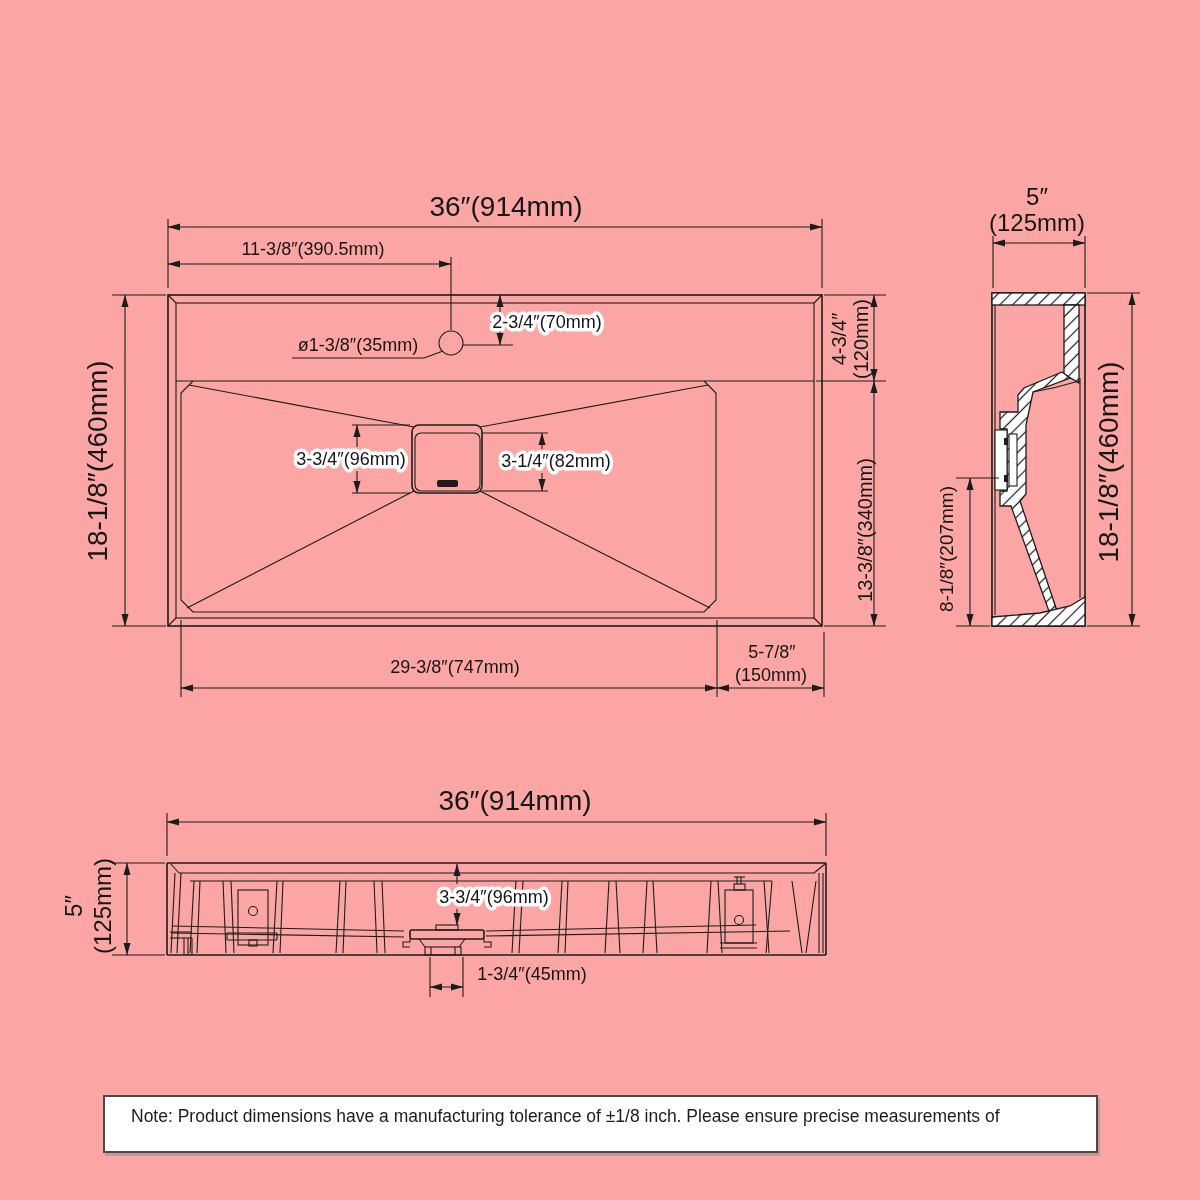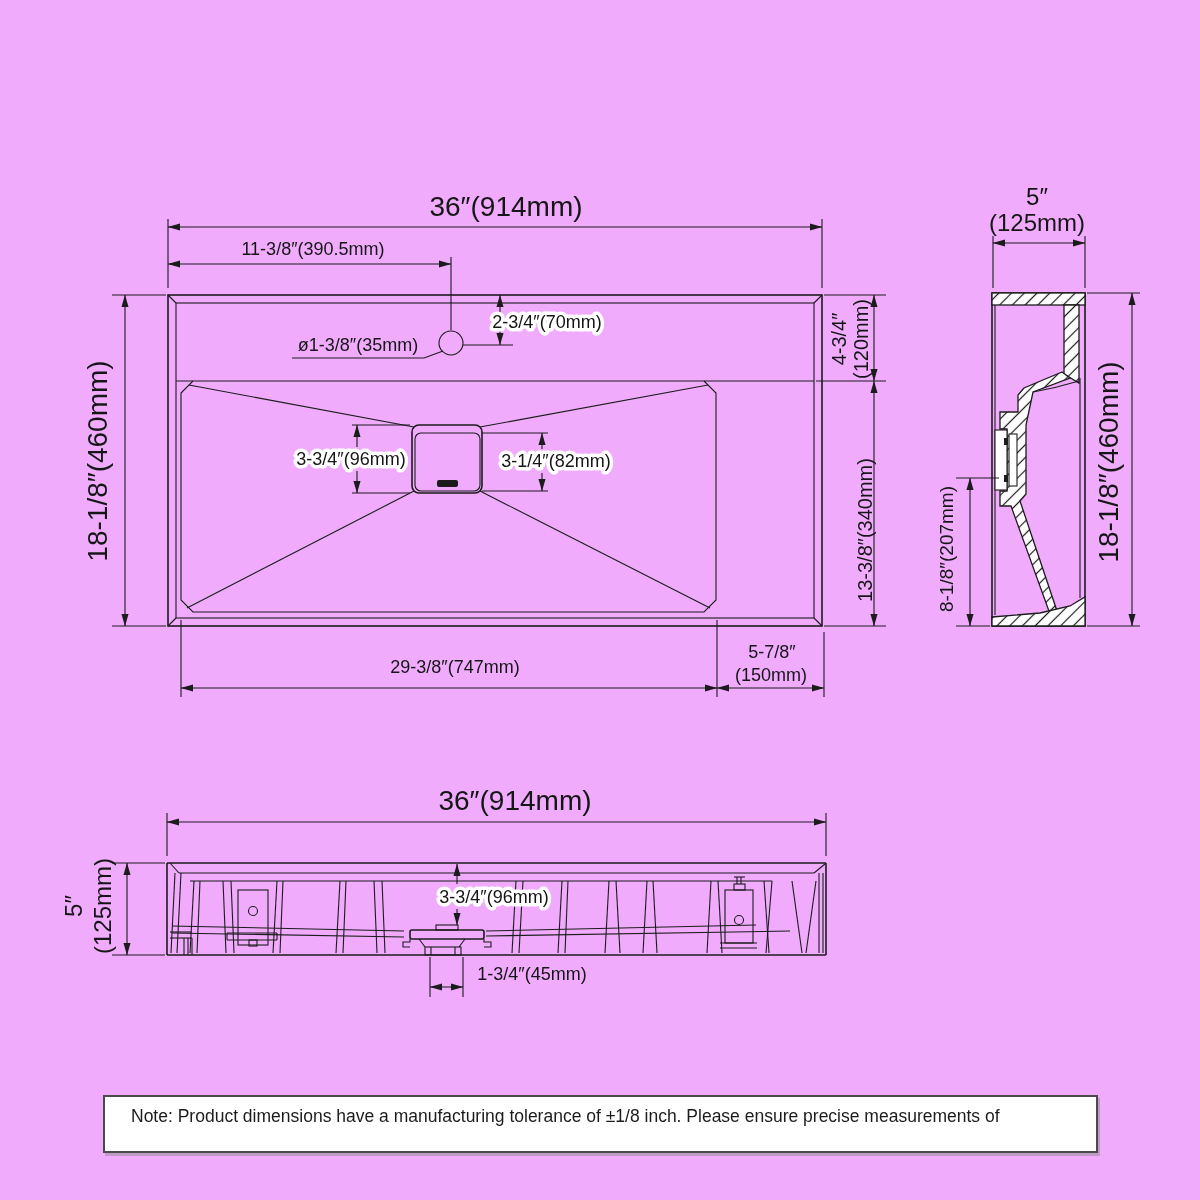--- a/index.html
+++ b/index.html
@@ -1,16 +1,16 @@
 <!DOCTYPE html>
 <html><head>
 <meta charset="utf-8">
 <style>
   html,body{margin:0;padding:0;background:#ffffff;}
-  #page{position:relative;width:1200px;height:1200px;background:#f0abfc;font-family:"Liberation Sans","DejaVu Sans",sans-serif;overflow:hidden;}
+  #page{position:relative;width:1200px;height:1200px;background:#fca5a5;font-family:"Liberation Sans","DejaVu Sans",sans-serif;overflow:hidden;}
   svg{position:absolute;left:0;top:0;}
   .o{stroke:#1c1c1c;stroke-width:1.6;fill:none;stroke-linejoin:miter;}
   .i{stroke:#1c1c1c;stroke-width:1.1;fill:none;}
   .d{stroke:#1c1c1c;stroke-width:1.1;fill:none;}
   .h{fill:url(#hatch);stroke:#1c1c1c;stroke-width:1.3;stroke-linejoin:miter;}
   .w{fill:#ffffff;stroke:#1c1c1c;stroke-width:1.1;}
   text{fill:#161616;}
   .t18{font-size:18px;}.t19{font-size:19px;}.t20{font-size:20px;}.t24{font-size:24px;}.t28{font-size:28px;}
   .mid{text-anchor:middle;dominant-baseline:central;}
   .halo{paint-order:stroke;stroke:#ffffff;stroke-width:7px;stroke-linejoin:round;}

